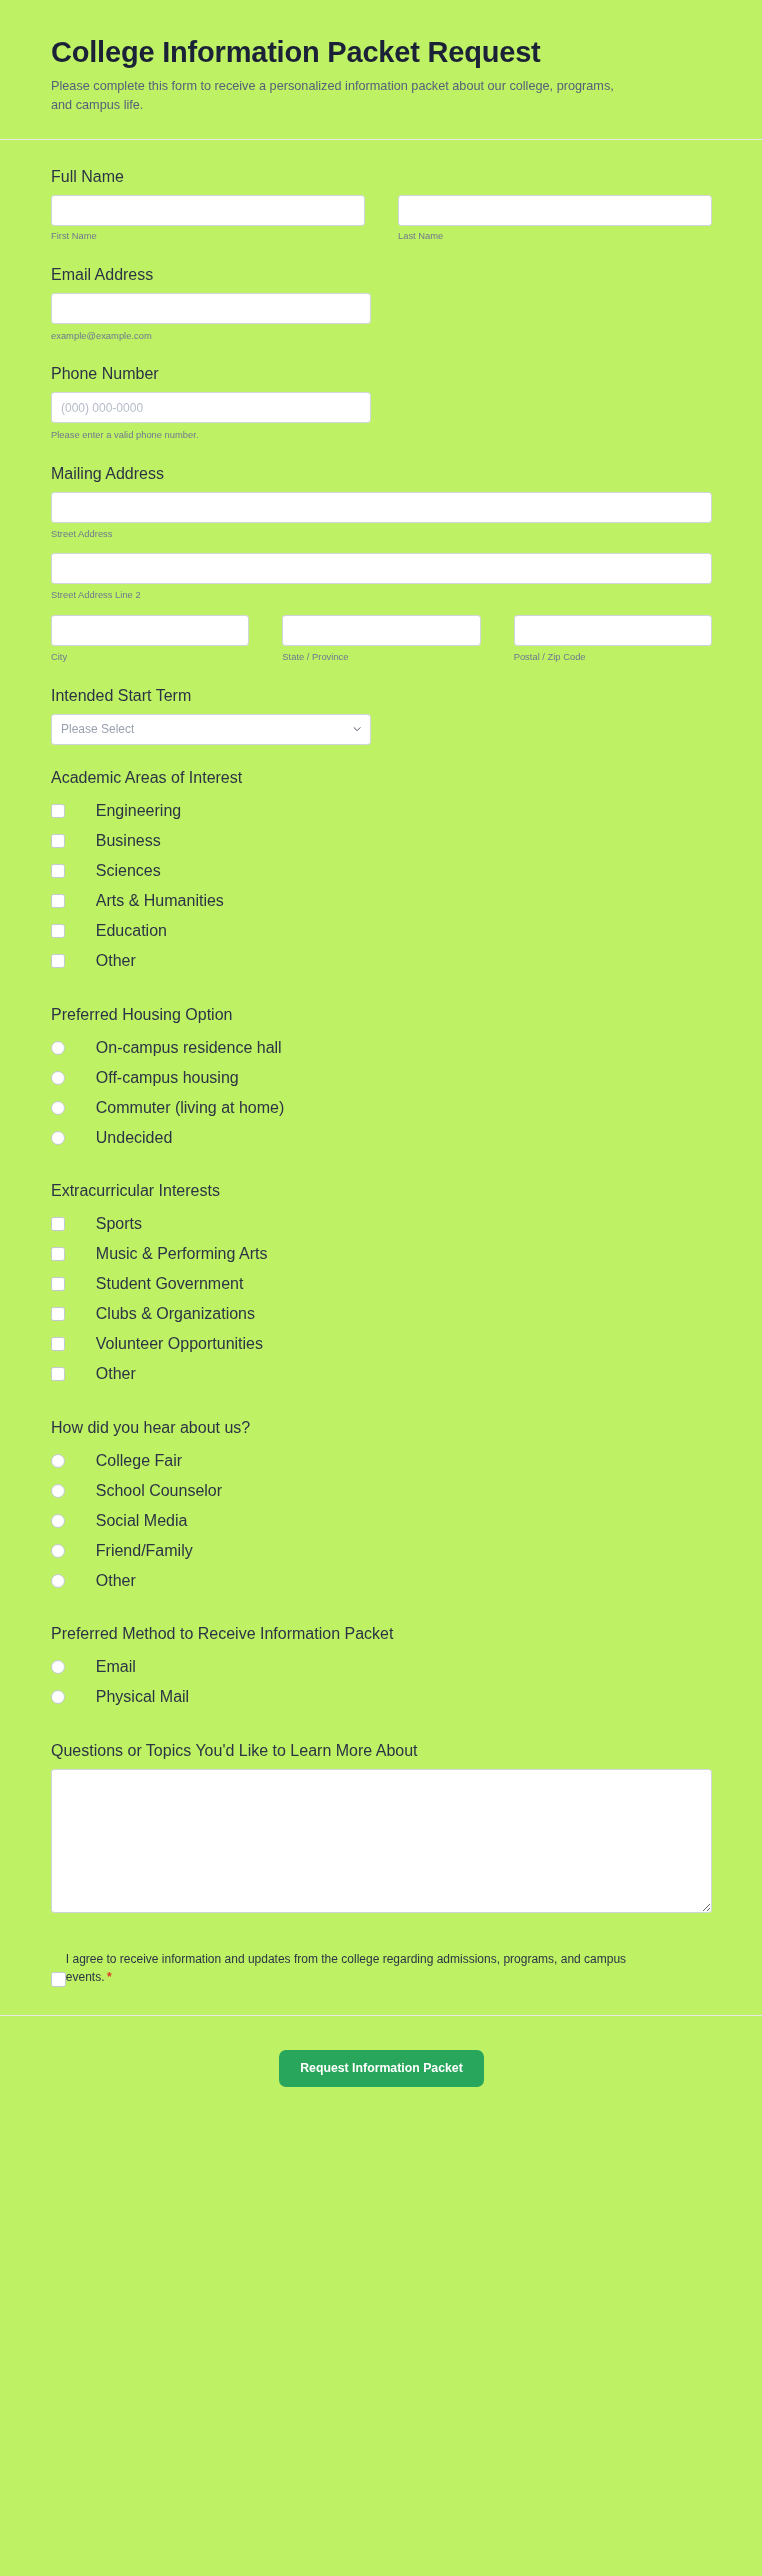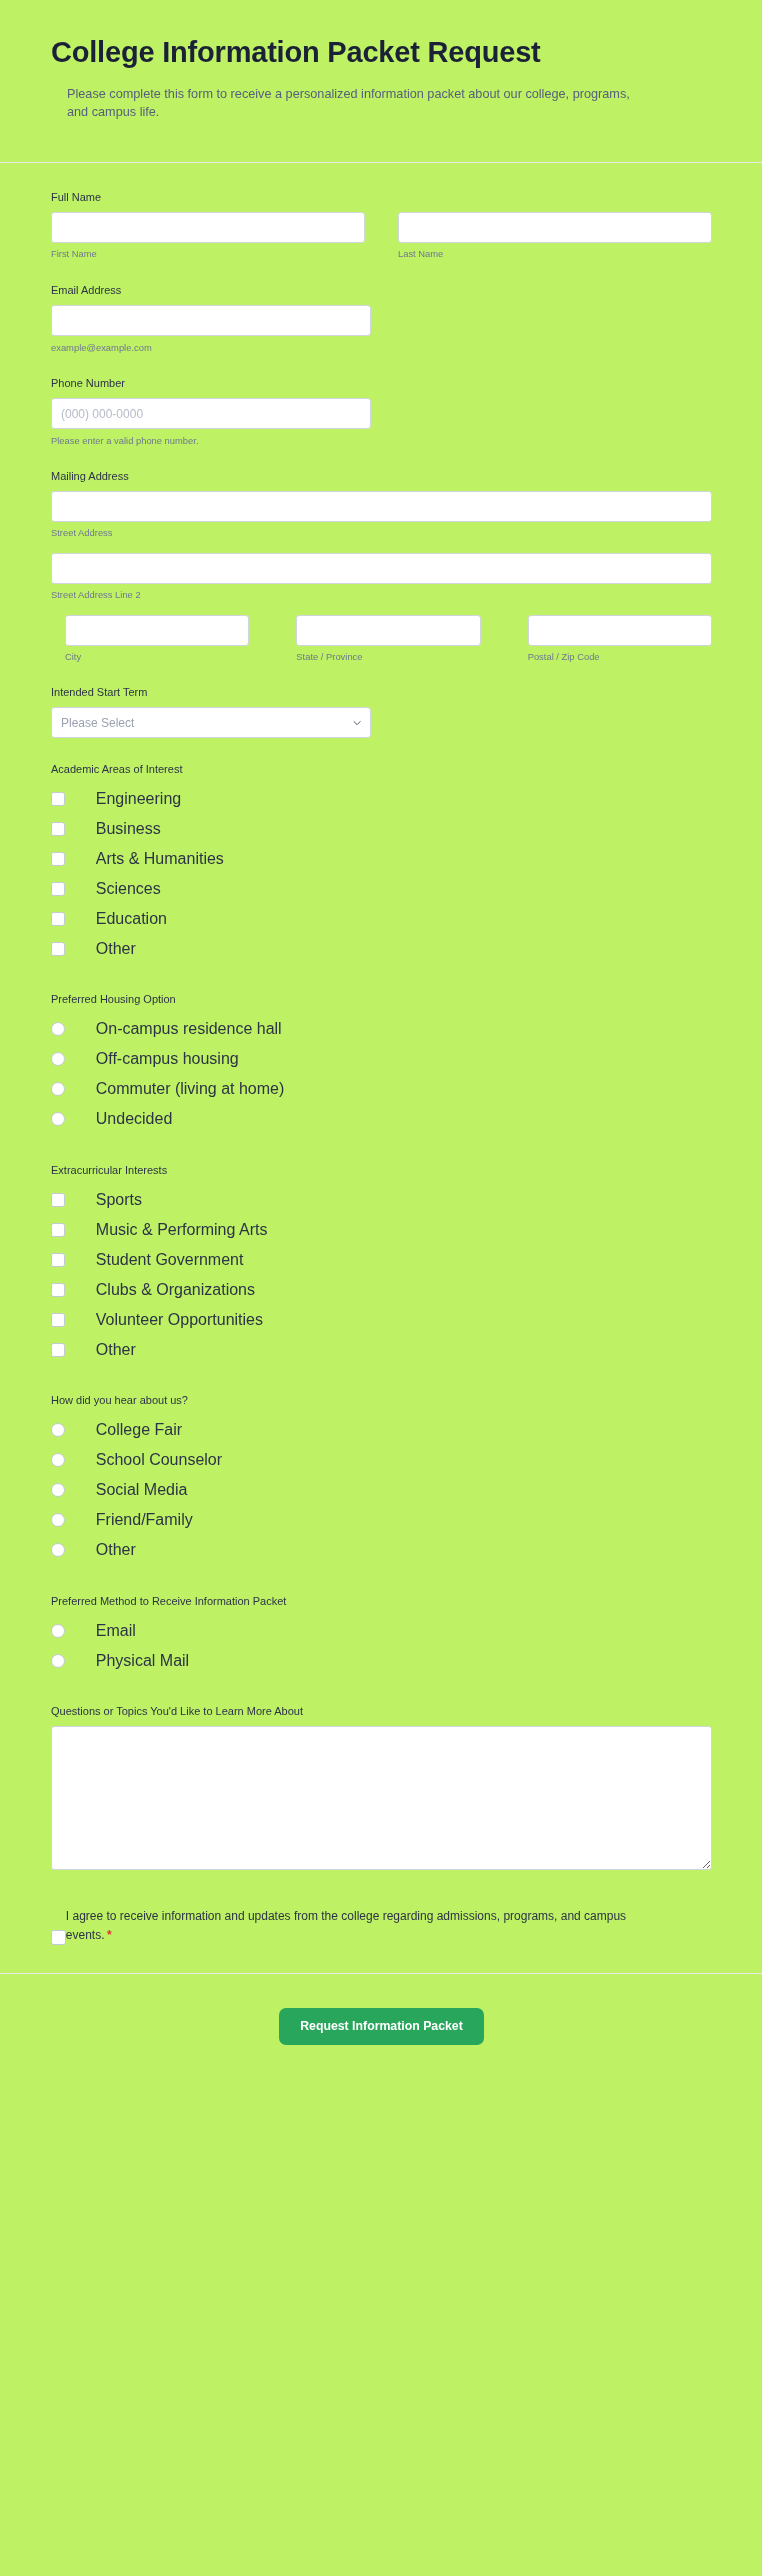--- a/index.html
+++ b/index.html
@@ -24,31 +24,31 @@
     font-size: 29px;
     font-weight: bold;
     letter-spacing: -0.2px;
     margin: 0 0 8.2px 0;
     color: #1b2136;
   }
   .form-subtitle {
     font-size: 12.7px;
     line-height: 1.45;
     color: #56607a;
-    margin: 16px;
+    margin: 0;
     max-width: 574px;
   }
   .body {
     padding: 28px 51px 0 51px;
   }
   .field {
     margin-bottom: 24.6px;
   }
   .field-label {
-    font-size: 11px;
+    font-size: 16px;
     color: #2c3345;
     margin-bottom: 9px;
     display: block;
   }
   .sub-label {
     font-size: 9.4px;
     color: #6f7890;
     margin-top: 4.9px;
     display: block;
   }
@@ -79,21 +79,21 @@
   }
   input.text-input::placeholder,
   textarea.textarea-input::placeholder {
     color: #b5bbc8;
   }
   .row {
     display: flex;
     gap: 33px;
   }
   .col-half { width: 320px; }
-  .col-third { width: 205px; margin-left: 14px; }
+  .col-third { width: 205px; }
   .w-short { width: 320px; }
   .w-full { width: 661px; }
   .select-wrap {
     position: relative;
     width: 320px;
   }
   select.select-input {
     appearance: none;
     -webkit-appearance: none;
     color: #9aa1b0;
@@ -256,25 +256,25 @@
         <div class="opt-row">
           <span class="box"></span>
           <span class="opt-label">Engineering</span>
         </div>
         <div class="opt-row">
           <span class="box"></span>
           <span class="opt-label">Business</span>
         </div>
         <div class="opt-row">
           <span class="box"></span>
+          <span class="opt-label">Sciences</span>
+        </div>
+        <div class="opt-row">
+          <span class="box"></span>
           <span class="opt-label">Arts &amp; Humanities</span>
-        </div>
-        <div class="opt-row">
-          <span class="box"></span>
-          <span class="opt-label">Sciences</span>
         </div>
         <div class="opt-row">
           <span class="box"></span>
           <span class="opt-label">Education</span>
         </div>
         <div class="opt-row">
           <span class="box"></span>
           <span class="opt-label">Other</span>
         </div>
       </div>

